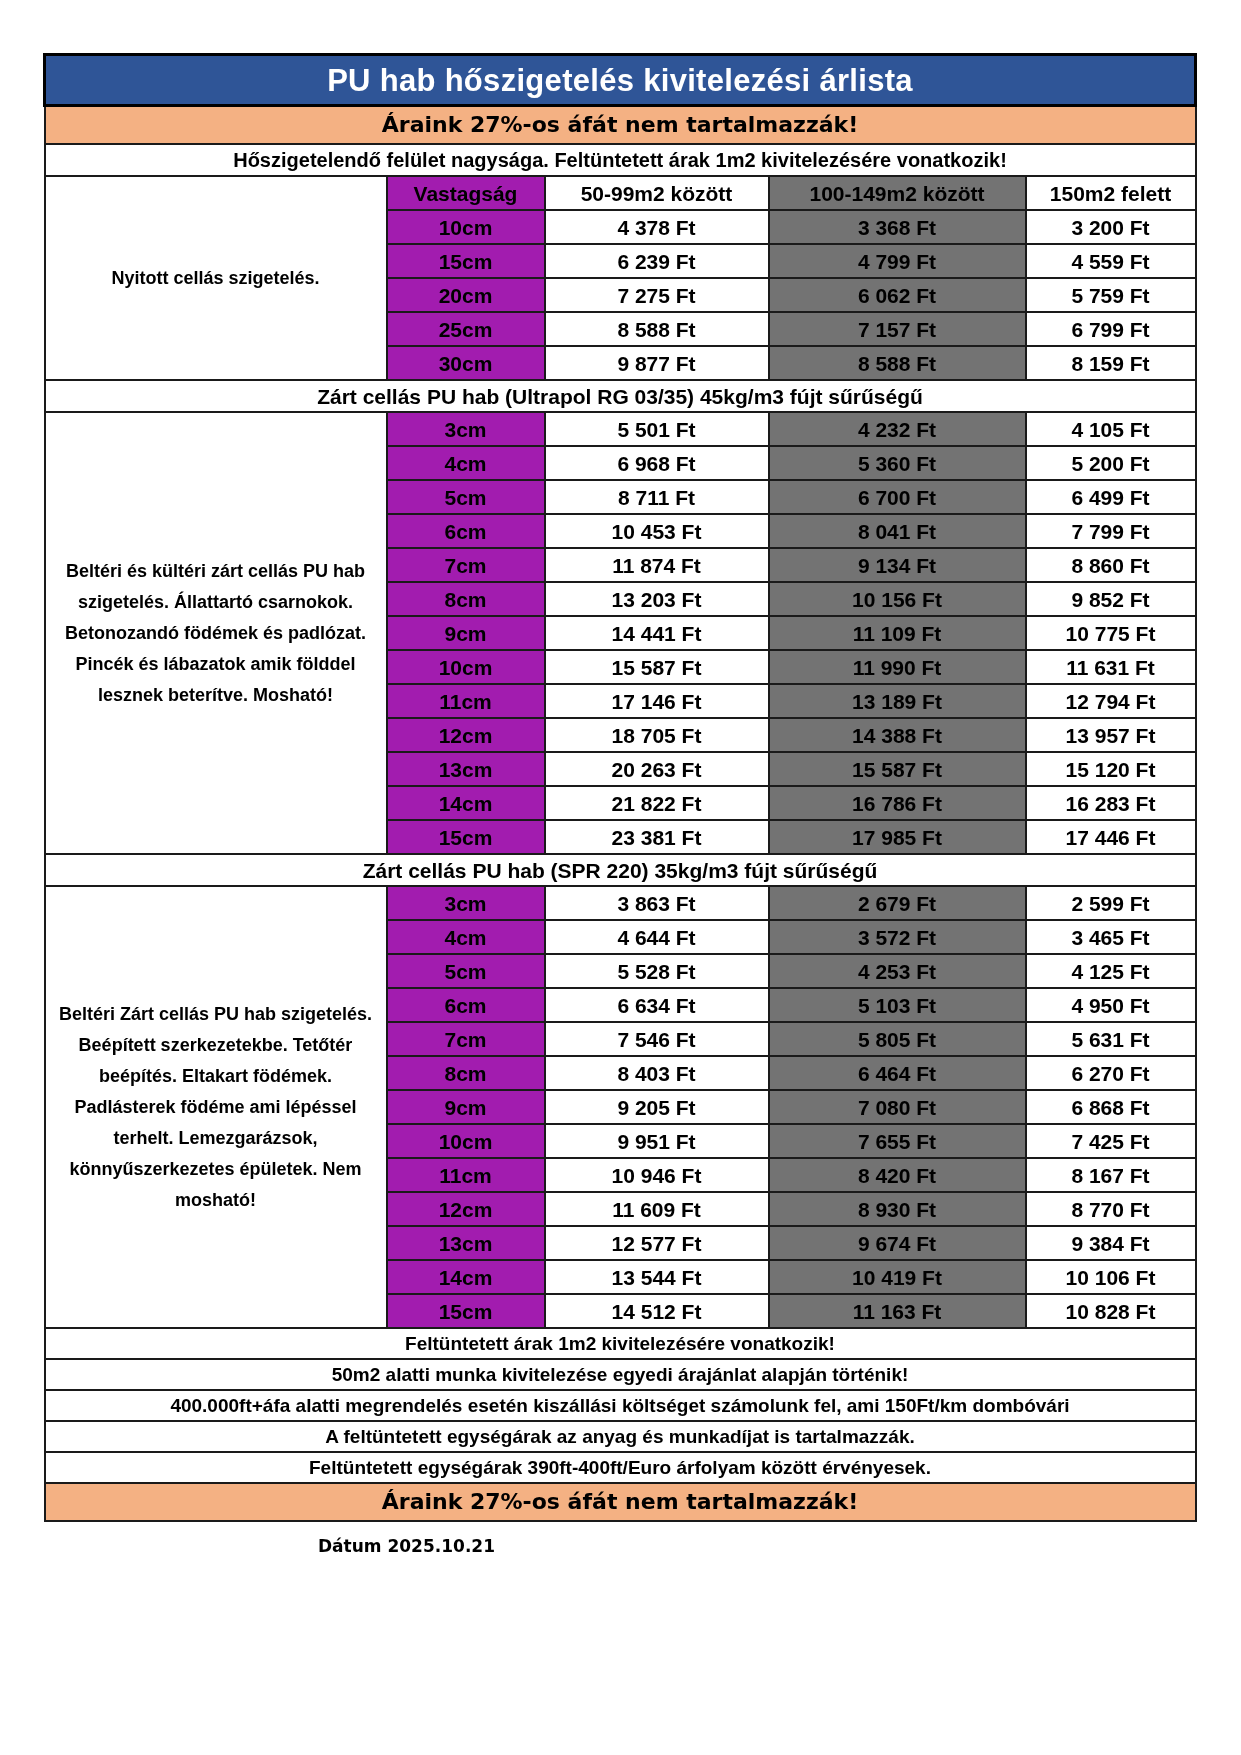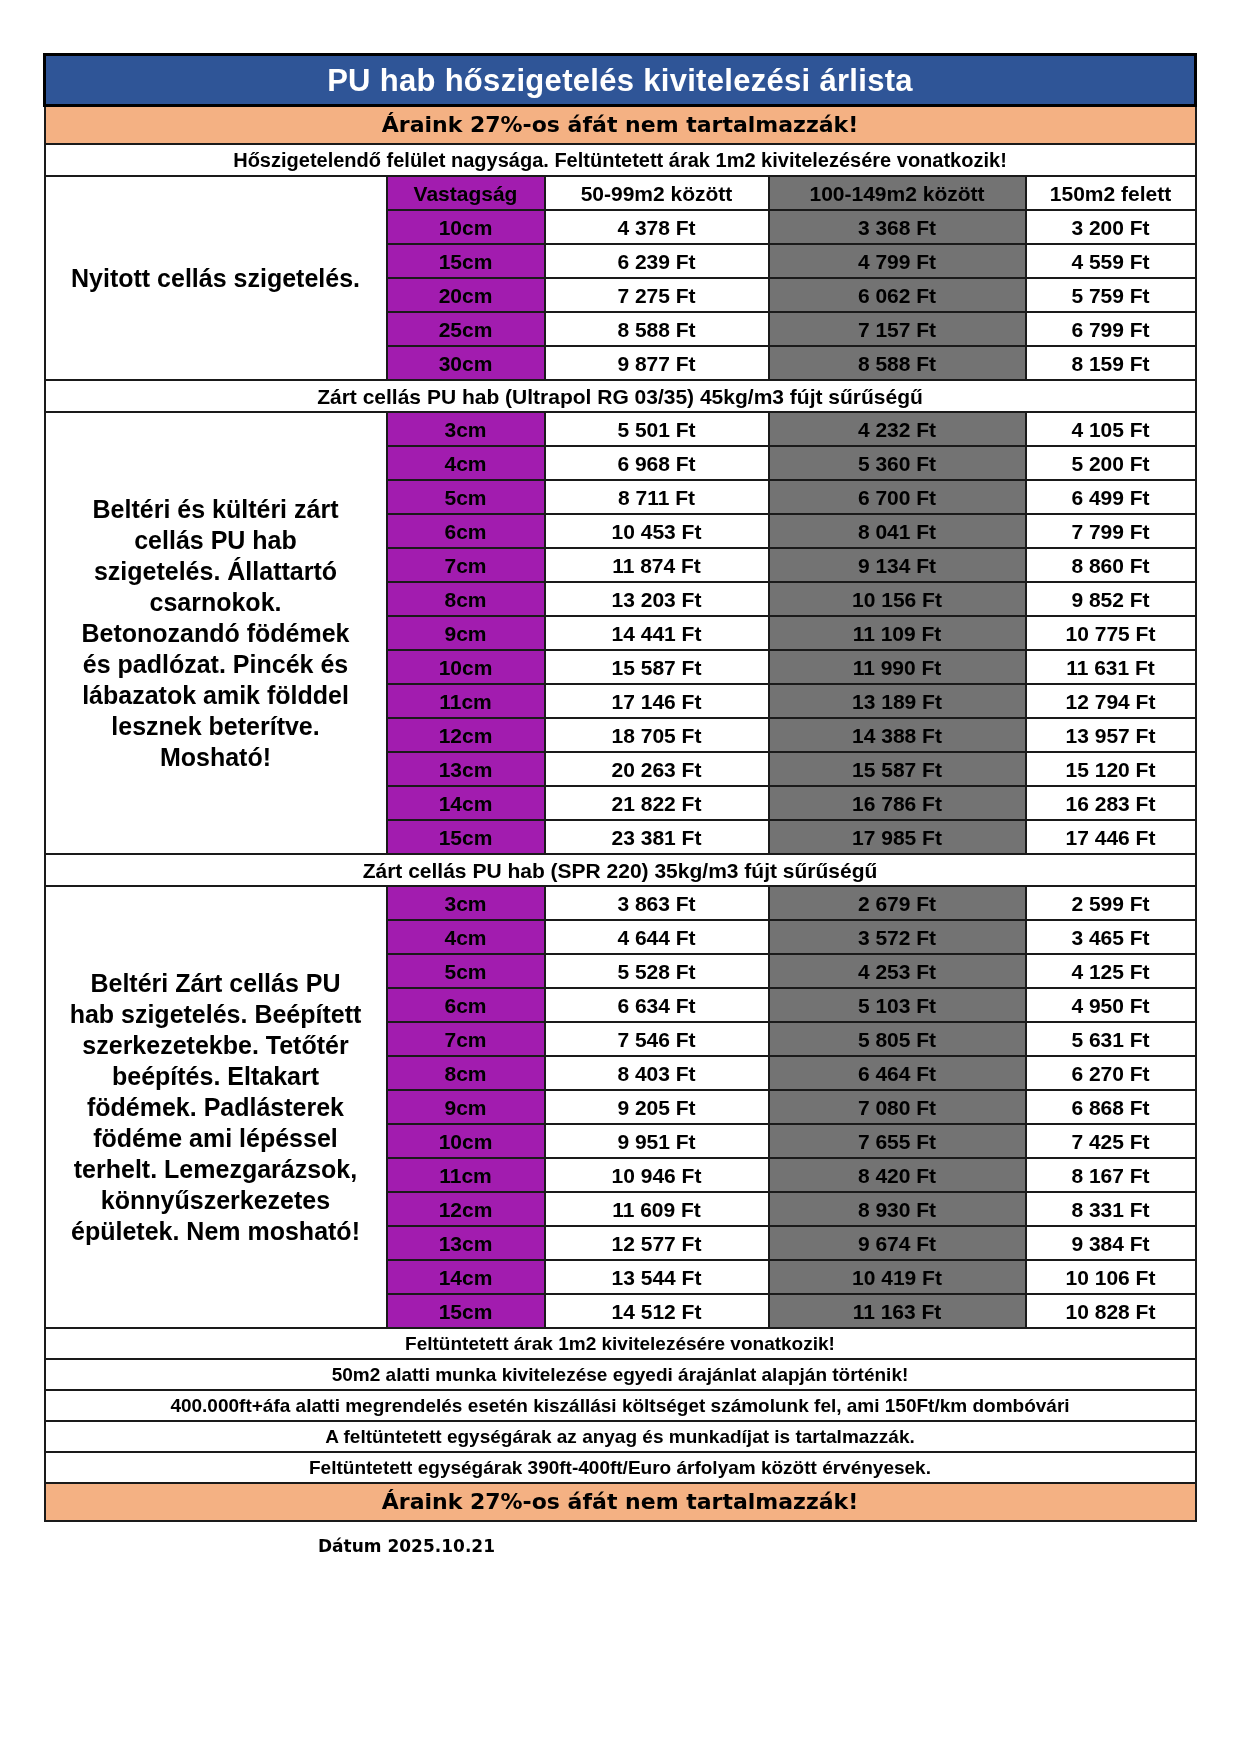--- a/index.html
+++ b/index.html
@@ -7,21 +7,21 @@
   .sheet { position: absolute; left: 43px; top: 53px; width: 1151px; }
   table { border-collapse: collapse; width: 1151px; table-layout: fixed; }
   td { border: 2px solid #1a1a1a; padding: 0; text-align: center; vertical-align: middle; font-weight: bold; font-size: 21px; line-height: 1; white-space: nowrap; overflow: hidden; }
   .title { background: #2F5597; color: #ffffff; font-size: 31px; height: 48px; border: 3px solid #000; letter-spacing: 0.3px; margin-left: 48px; }
   .vat { background: #F4B183; font-size: 22px; height: 36px; font-family: "DejaVu Sans", sans-serif; font-weight: bold; }
   .sub { height: 30px; font-size: 20px; text-align: center; }
   .sechead { height: 30px; font-size: 21px; }
   .row td { height: 32px; }
   .thick { background: #a21caf; }
   .ylw { background: #737373; }
-  .desc { white-space: normal; font-size: 25px; line-height: 31px; padding: 0 24px; }
+  .desc { white-space: normal; font-size: 18px; line-height: 31px; padding: 0 6px; }
   .note td { height: 29px; font-size: 19px; }
   .date { position: absolute; left: 318px; top: 1536px; font-family: "DejaVu Sans", sans-serif; font-weight: bold; font-size: 17px; text-align: right; }
 </style>
 </head>
 <body>
 
 <div class="sheet">
   <table>
     <colgroup>
       <col style="width:342px">
@@ -214,21 +214,21 @@
         <tr class="row">
           <td class="thick">11cm</td>
           <td>10 946 Ft</td>
           <td class="ylw">8 420 Ft</td>
           <td>8 167 Ft</td>
         </tr>
         <tr class="row">
           <td class="thick">12cm</td>
           <td>11 609 Ft</td>
           <td class="ylw">8 930 Ft</td>
-          <td>8 331 Ft</td>
+          <td>8 770 Ft</td>
         </tr>
         <tr class="row">
           <td class="thick">13cm</td>
           <td>12 577 Ft</td>
           <td class="ylw">9 674 Ft</td>
           <td>9 384 Ft</td>
         </tr>
         <tr class="row">
           <td class="thick">14cm</td>
           <td>13 544 Ft</td>

